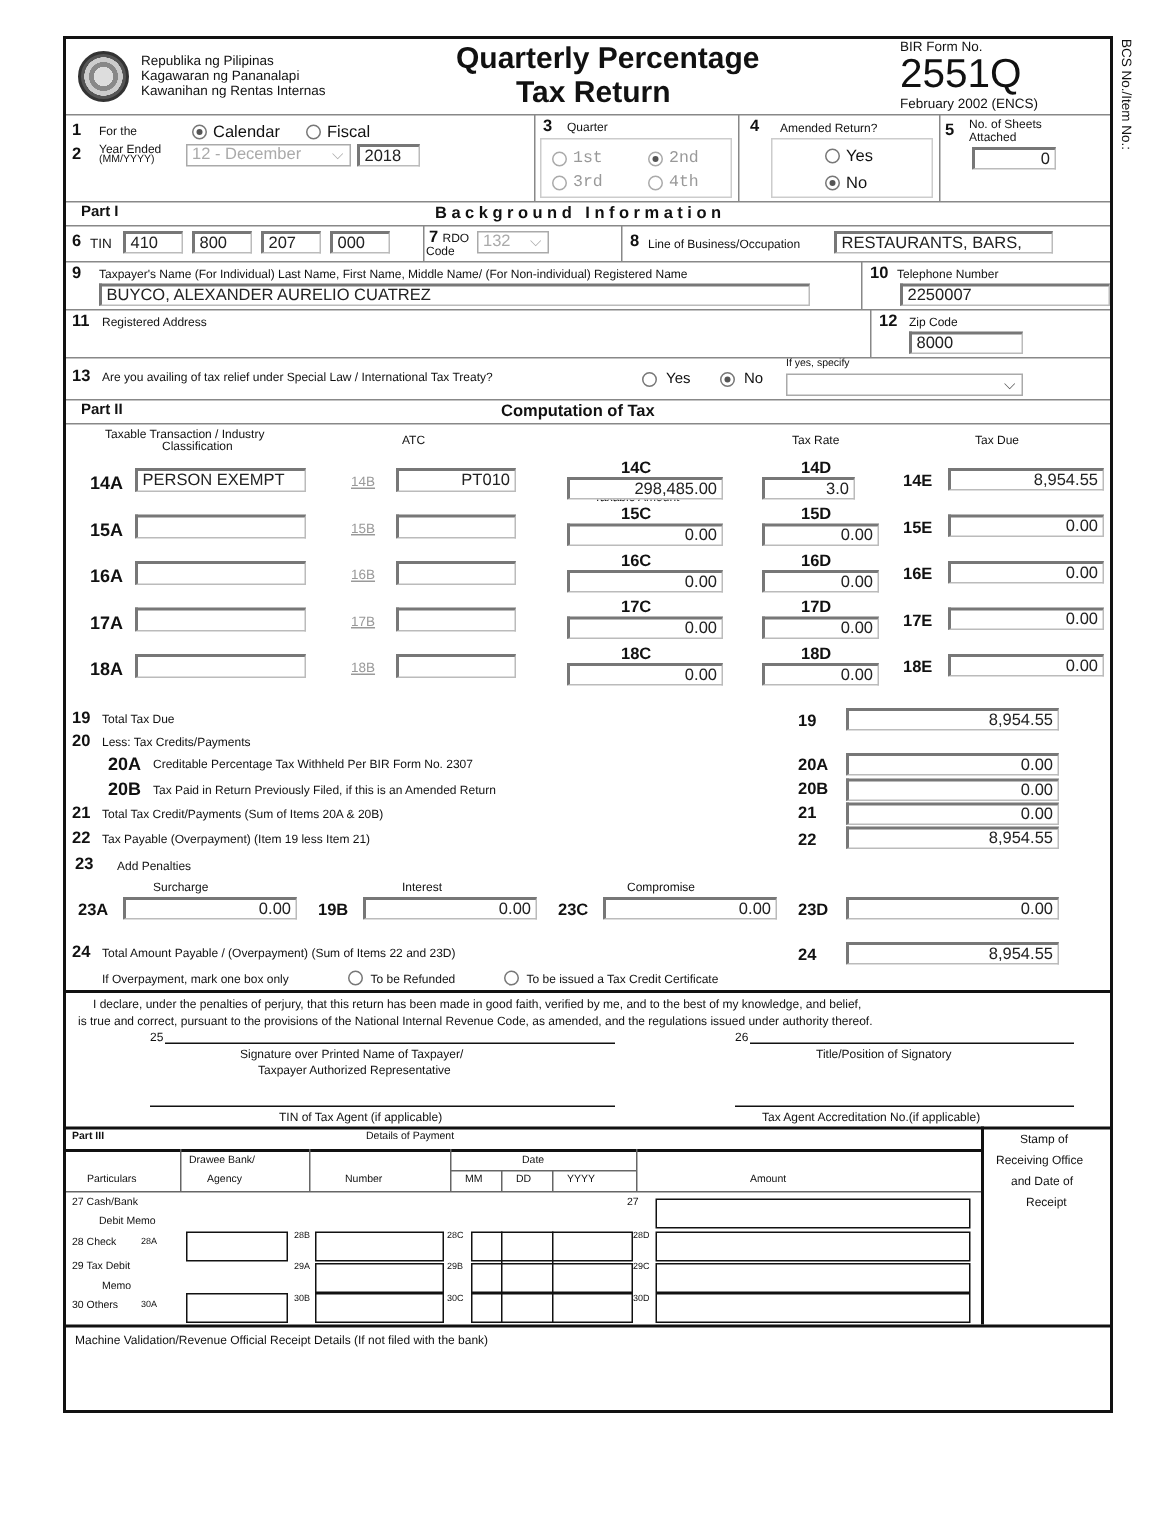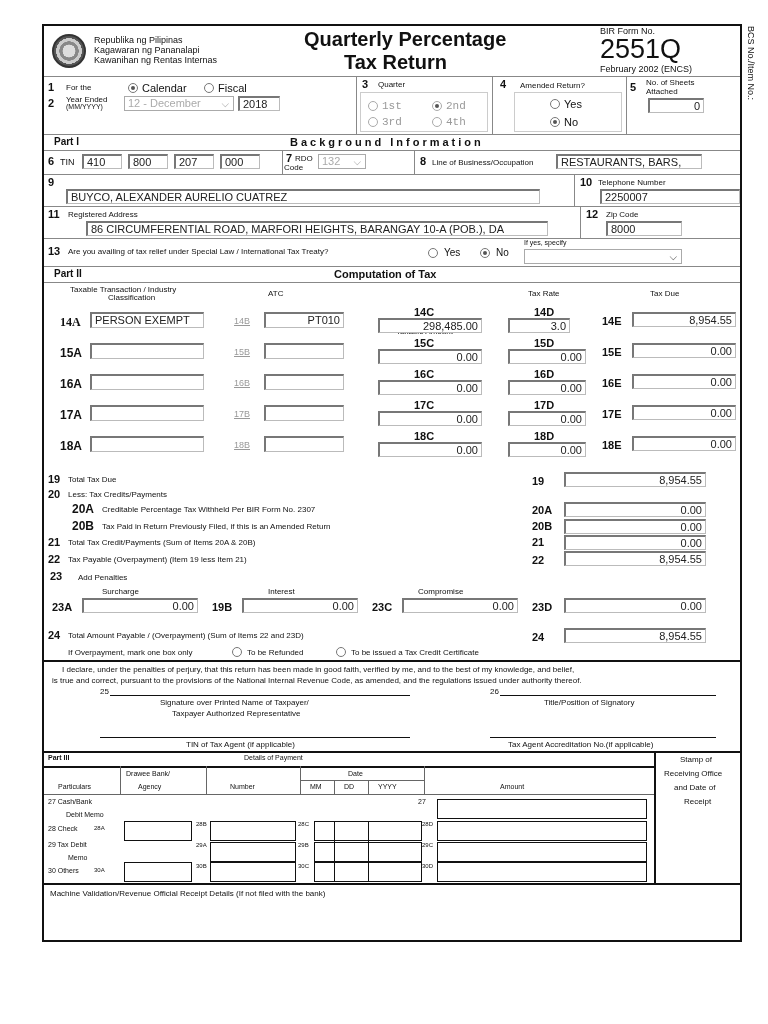--- a/index.html
+++ b/index.html
@@ -113,30 +113,30 @@
     <span>132</span>
     <span class="chev">⌵</span>
   </div>
   <div class="vline" style="left:370px;top:124px;height:24px;"></div>
   <div class="t num" style="left:376px;top:129px;">8</div>
   <div class="t sm" style="left:388px;top:132px;">Line of Business/Occupation</div>
   <div class="field" style="left:512px;top:128px;width:146px;height:15px;">RESTAURANTS, BARS,</div>
   <div class="hline" style="left:0;top:148px;width:696px;"></div>
 
   <div class="t num" style="left:4px;top:150px;">9</div>
+  <div class="t sm" style="left:22px;top:152px;">Taxpayer's Name (For Individual) Last Name, First Name, Middle Name/ (For Non-individual) Registered Name</div>
   <div class="field" style="left:22px;top:163px;width:474px;height:15px;">BUYCO, ALEXANDER AURELIO CUATREZ</div>
   <div class="vline" style="left:530px;top:148px;height:32px;"></div>
   <div class="t num" style="left:536px;top:150px;">10</div>
   <div class="t sm" style="left:554px;top:152px;">Telephone Number</div>
   <div class="field" style="left:556px;top:163px;width:140px;height:15px;">2250007</div>
   <div class="hline" style="left:0;top:180px;width:696px;"></div>
 
   <div class="t num" style="left:4px;top:182px;">11</div>
   <div class="t sm" style="left:24px;top:184px;">Registered Address</div>
-  <div class="field" style="left:42px;top:195px;width:462px;height:15px;">86 CIRCUMFERENTIAL ROAD, MARFORI HEIGHTS, BARANGAY 10-A (POB.), DA</div>
   <div class="vline" style="left:536px;top:180px;height:32px;"></div>
   <div class="t num" style="left:542px;top:182px;">12</div>
   <div class="t sm" style="left:562px;top:184px;">Zip Code</div>
   <div class="field" style="left:562px;top:195px;width:76px;height:15px;">8000</div>
   <div class="hline" style="left:0;top:212px;width:696px;"></div>
 
   <div class="t num" style="left:4px;top:219px;">13</div>
   <div class="t sm" style="left:24px;top:221px;">Are you availing of tax relief under Special Law / International Tax Treaty?</div>
   <div class="radio" style="left:384px;top:222px;"></div>
   <div class="t" style="left:400px;top:221px;font-size:10px;">Yes</div>
@@ -154,21 +154,21 @@
   <div class="hline" style="left:0;top:256px;width:696px;"></div>
 
   <div class="t sm" style="left:26px;top:259px;">Taxable Transaction / Industry</div>
   <div class="t sm" style="left:64px;top:267px;">Classification</div>
   <div class="t sm" style="left:224px;top:263px;">ATC</div>
   <div class="t sm" style="left:352px;top:263px;margin-top:38px;">Taxable Amount</div>
   <div class="t sm" style="left:484px;top:263px;">Tax Rate</div>
   <div class="t sm" style="left:606px;top:263px;">Tax Due</div>
 
   <div id="rows-container">
-    <div class="t num" style="left:16px;top:289px;font-size:12px;font-family:Liberation Serif, serif;">14A</div>
+    <div class="t num" style="left:16px;top:289px;font-size:12px;">14A</div>
     <div class="field" style="left:46px;top:286px;width:114px;height:16px;">PERSON EXEMPT</div>
     <div class="t u grey" style="left:190px;top:290px;font-size:9px;">14B</div>
     <div class="field r" style="left:220px;top:286px;width:80px;height:16px;">PT010</div>
     <div class="t num" style="left:370px;top:280px;">14C</div>
     <div class="field r" style="left:334px;top:292px;width:104px;height:15px;">298,485.00</div>
     <div class="t num" style="left:490px;top:280px;">14D</div>
     <div class="field r" style="left:464px;top:292px;width:62px;height:15px;">3.0</div>
     <div class="t num" style="left:558px;top:289px;">14E</div>
     <div class="field r" style="left:588px;top:286px;width:104px;height:15px;">8,954.55</div>
     <div class="t num" style="left:16px;top:320px;font-size:12px;">15A</div>

